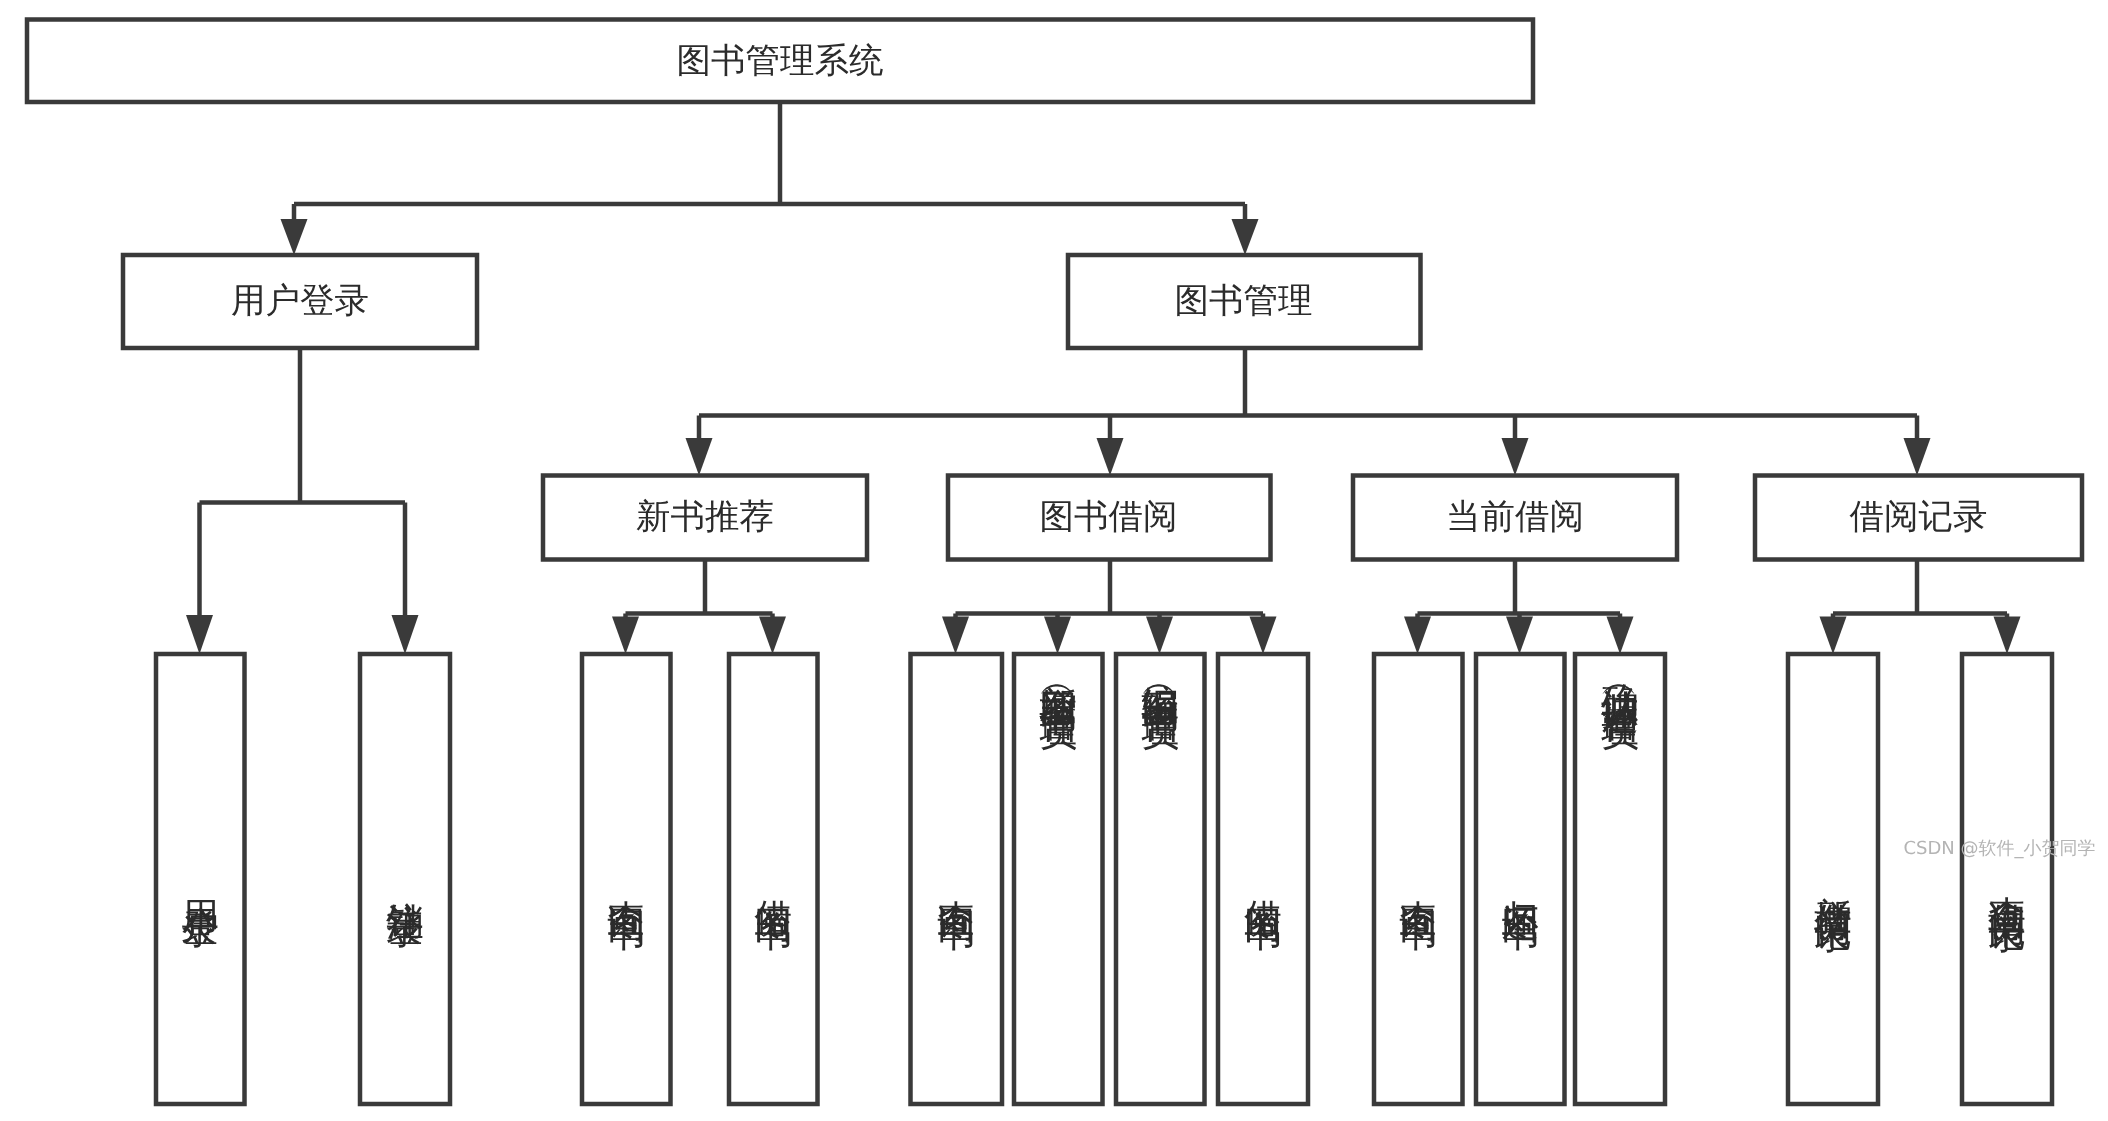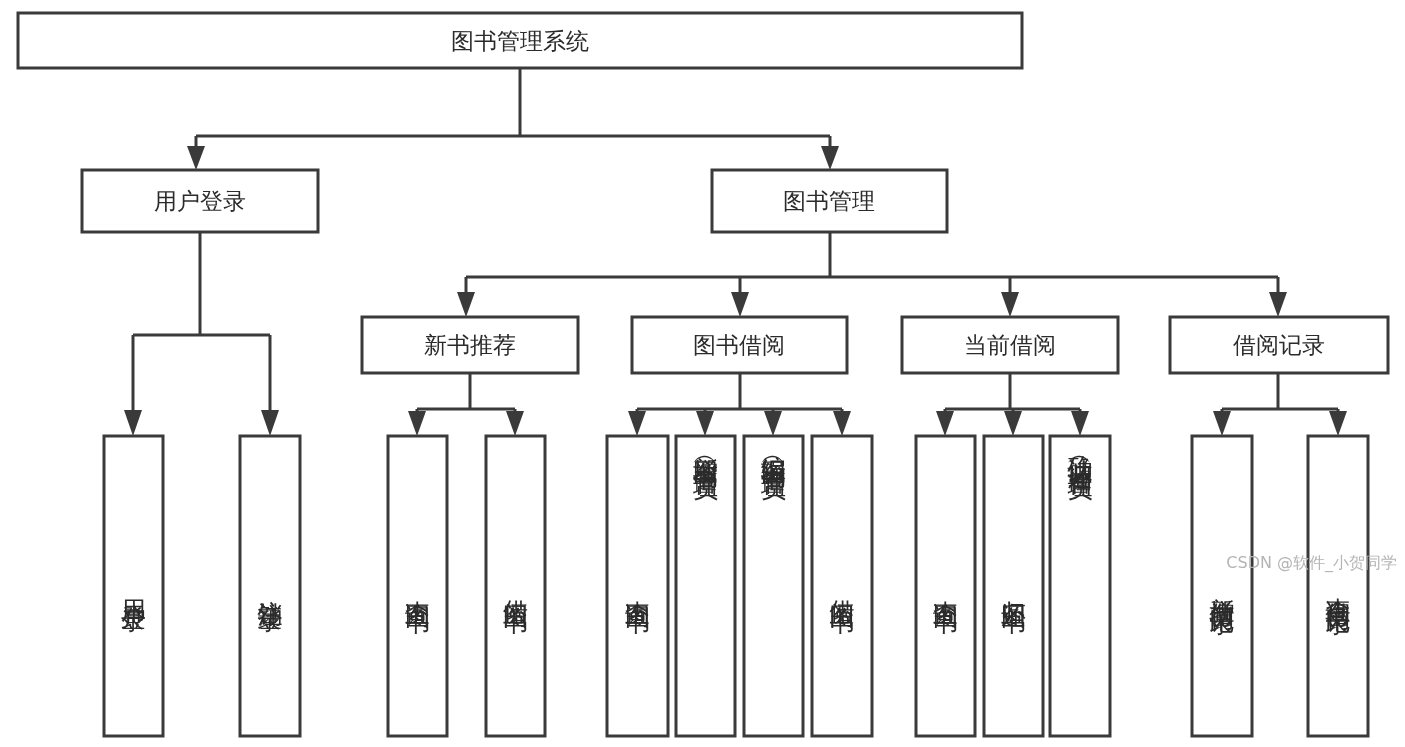--- a/index.html
+++ b/index.html
@@ -69,21 +69,21 @@
     color: #2b2b2b;
     letter-spacing: 3px;
     white-space: nowrap;
     line-height: 1;
   }
   .watermark {
     position: absolute;
     right: 8px;
     bottom: 6px;
     font-family: "DejaVu Sans", "Liberation Sans", sans-serif;
-    font-size: 16px;
+    font-size: 12px;
     color: #b4b4b4;
     white-space: nowrap;
     pointer-events: none;
   }
 </style>
 </head>
 <body>
 
 <div id="diagram-root">
 

